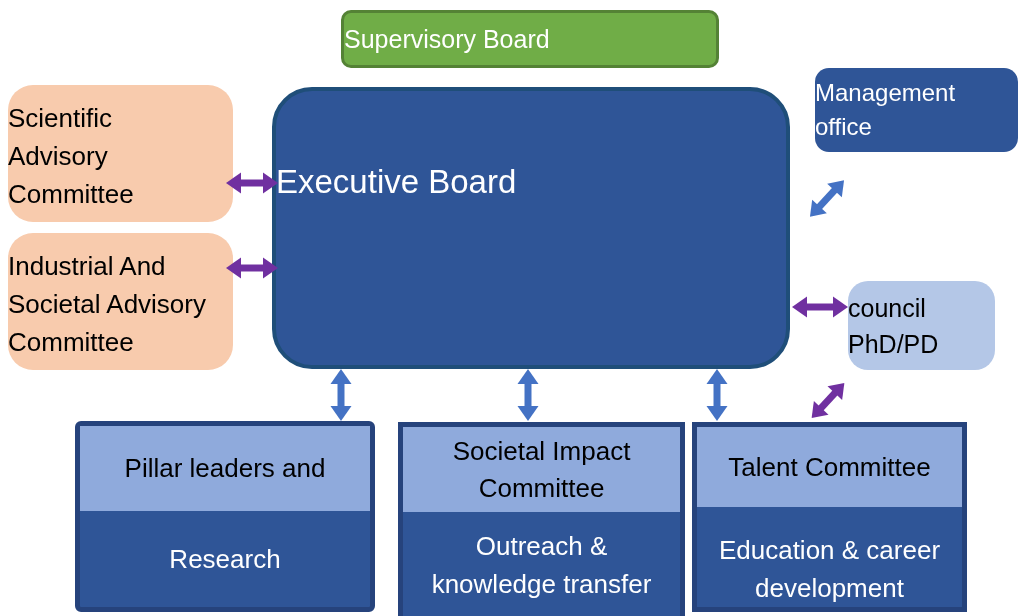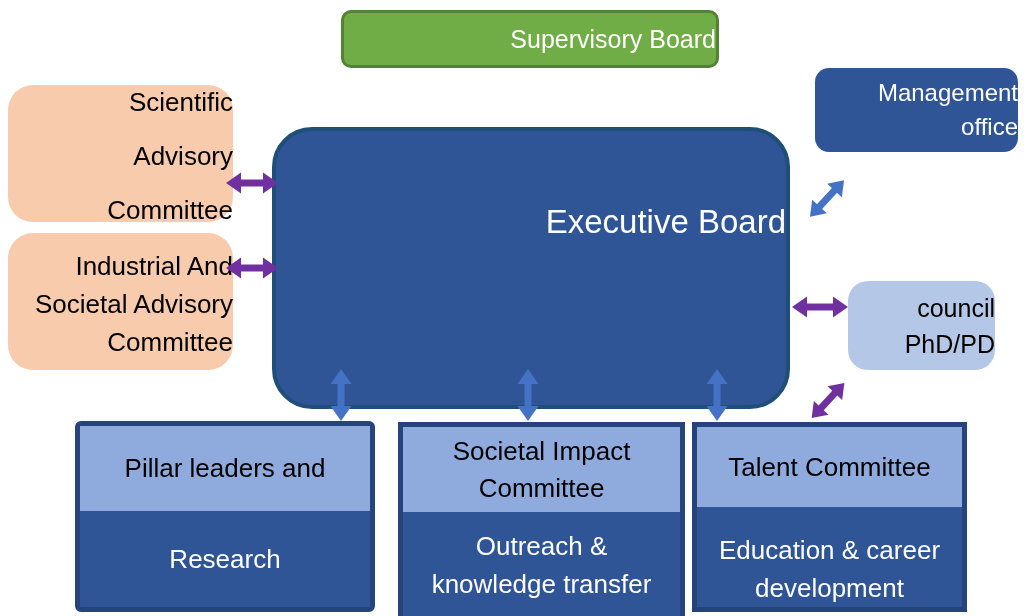--- a/index.html
+++ b/index.html
@@ -2,38 +2,38 @@
 <html><head>
 <meta charset="utf-8">
 <style>
   html,body { margin:0; padding:0; background:#ffffff; }
   .canvas {
     position:relative; width:1024px; height:616px; background:#ffffff;
     font-family:"Liberation Sans", sans-serif; overflow:hidden;
   }
   .box {
     position:absolute; box-sizing:border-box; text-align:center;
-    display:flex; flex-direction:column; align-items:flex-end; justify-content:center;
+    display:flex; flex-direction:column; align-items:flex-start; justify-content:center;
   }
   .supervisory {
     left:341px; top:10px; width:378px; height:58px;
     background:#70AD47; border:3px solid #548235; border-radius:10px;
     color:#ffffff; font-size:25px;
   }
   .executive {
     left:272px; top:87px; width:518px; height:282px;
     background:#2F5597; border:4px solid #1F4E79; border-radius:40px;
-    color:#ffffff; font-size:33px; justify-content:flex-start; padding-top:72px;margin-top:40px;
+    color:#ffffff; font-size:33px; justify-content:flex-start; padding-top:72px;
   }
   .peach {
     left:8px; width:225px; height:137px; padding-top:4px;
     background:#F8CBAD; border-radius:25px;
     color:#000000; font-size:26px; line-height:38px;
   }
-  .pos-scientific { top:85px;gap:16px; }
+  .pos-scientific { top:85px; }
   .pos-industrial { top:233px; }
   .management {
     left:815px; top:68px; width:203px; height:84px;
     background:#2F5597; border-radius:14px;
     color:#ffffff; font-size:24px; line-height:34px;
   }
   .phd {
     left:848px; top:281px; width:147px; height:89px;
     background:#B4C7E7; border-radius:20px;
     color:#000000; font-size:25px; line-height:36px;

